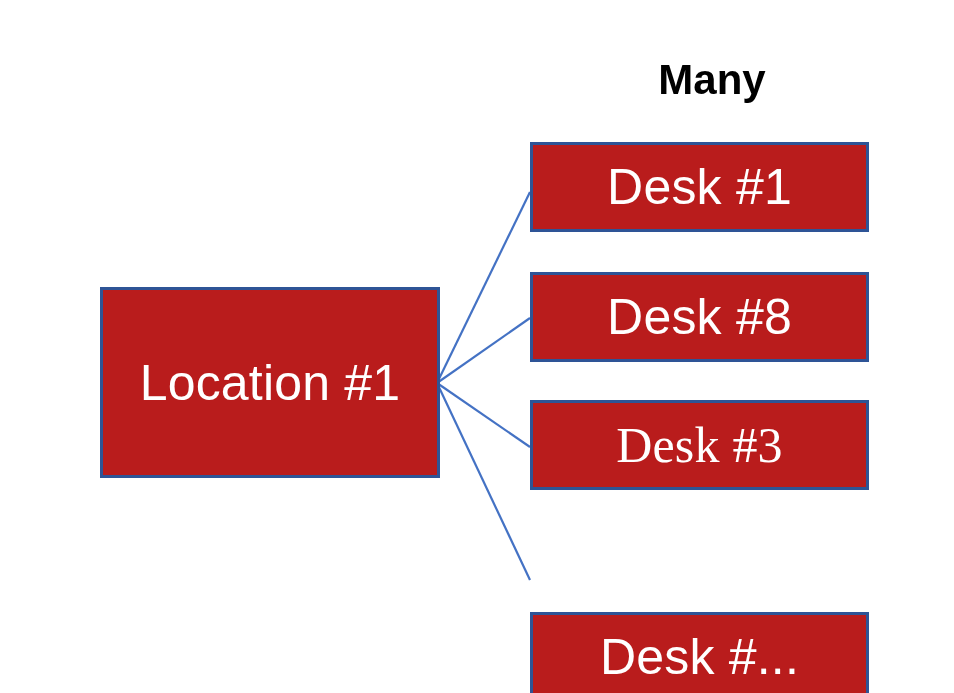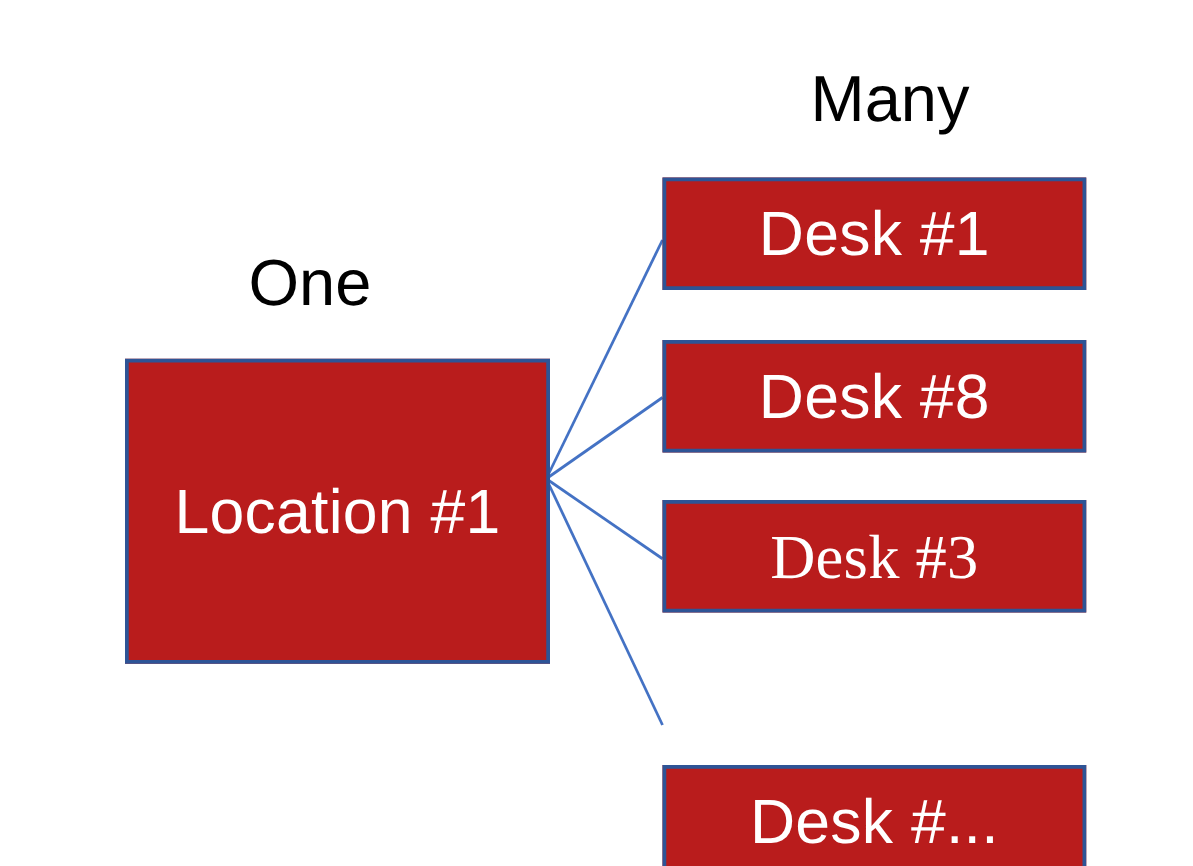--- a/index.html
+++ b/index.html
@@ -38,21 +38,21 @@
     letter-spacing: 0.2px;
     white-space: nowrap;
   }
   .node-label {
     display: block;
   }
   #node-location {
     left: 100px;
     top: 287px;
     width: 340px;
-    height: 244px;
+    height: 191px;
   }
   #node-desk-0 {
     left: 530px;
     top: 142px;
     width: 339px;
     height: 90px;
   }
   #node-desk-1 {
     left: 530px;
     top: 272px;
@@ -69,22 +69,22 @@
   #node-desk-3 {
     left: 530px;
     top: 566px;
     width: 339px;
     height: 90px;
     margin-top: 46px;
   }
   .cardinality-label {
     position: absolute;
     color: #000000;
-    font-size: 52px;
-    font-weight: 400;
+    font-size: 42px;
+    font-weight: 700;
     line-height: 1;
     white-space: nowrap;
     transform: translate(-50%, -50%);
   }
   #label-one {
     left: 248px;
     top: 227px;
   }
   #label-many {
     left: 712px;
@@ -96,21 +96,20 @@
 
 <div id="canvas">
 
   <svg id="connector-layer" width="954" height="693" viewBox="0 0 954 693">
     <line x1="437" y1="383" x2="530" y2="192" stroke="#4472C4" stroke-width="2.2"></line>
     <line x1="437" y1="383" x2="530" y2="318" stroke="#4472C4" stroke-width="2.2"></line>
     <line x1="437" y1="383" x2="530" y2="447" stroke="#4472C4" stroke-width="2.2"></line>
     <line x1="437" y1="383" x2="530" y2="580" stroke="#4472C4" stroke-width="2.2"></line>
   </svg>
 
-  <div class="cardinality-label" id="label-one">One</div>
 
   <div class="cardinality-label" id="label-many">Many</div>
 
   <div class="node" id="node-location">
     <span class="node-label">Location #1</span>
   </div>
 
   <div class="node" id="node-desk-0">
     <span class="node-label">Desk #1</span>
   </div>

